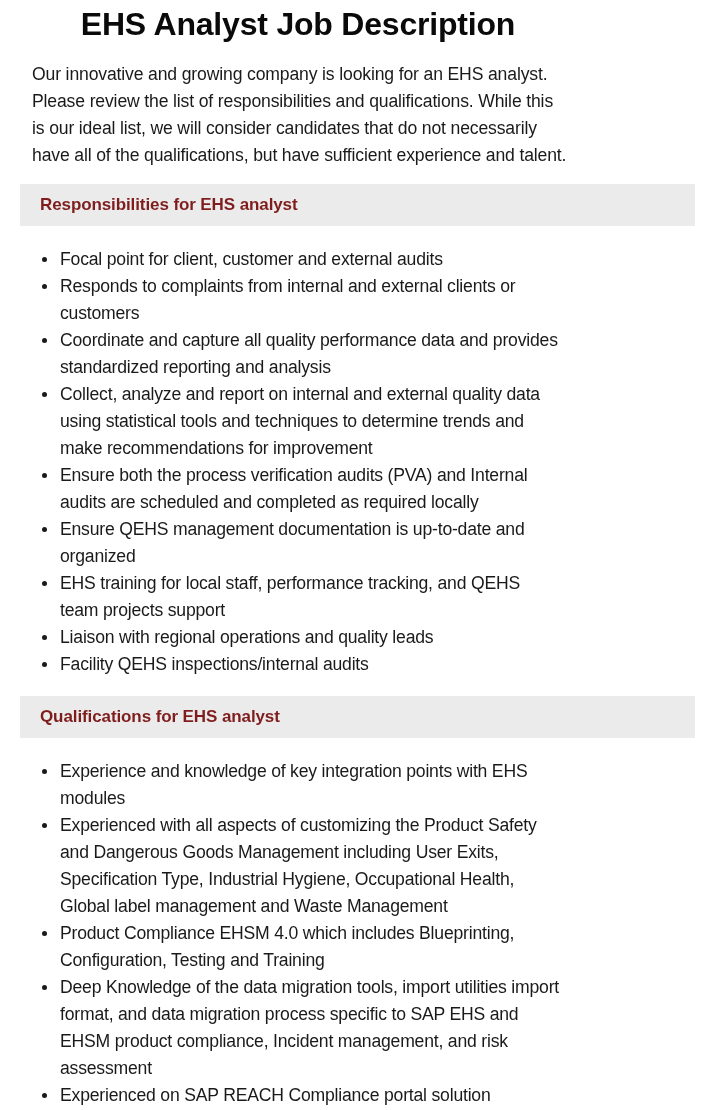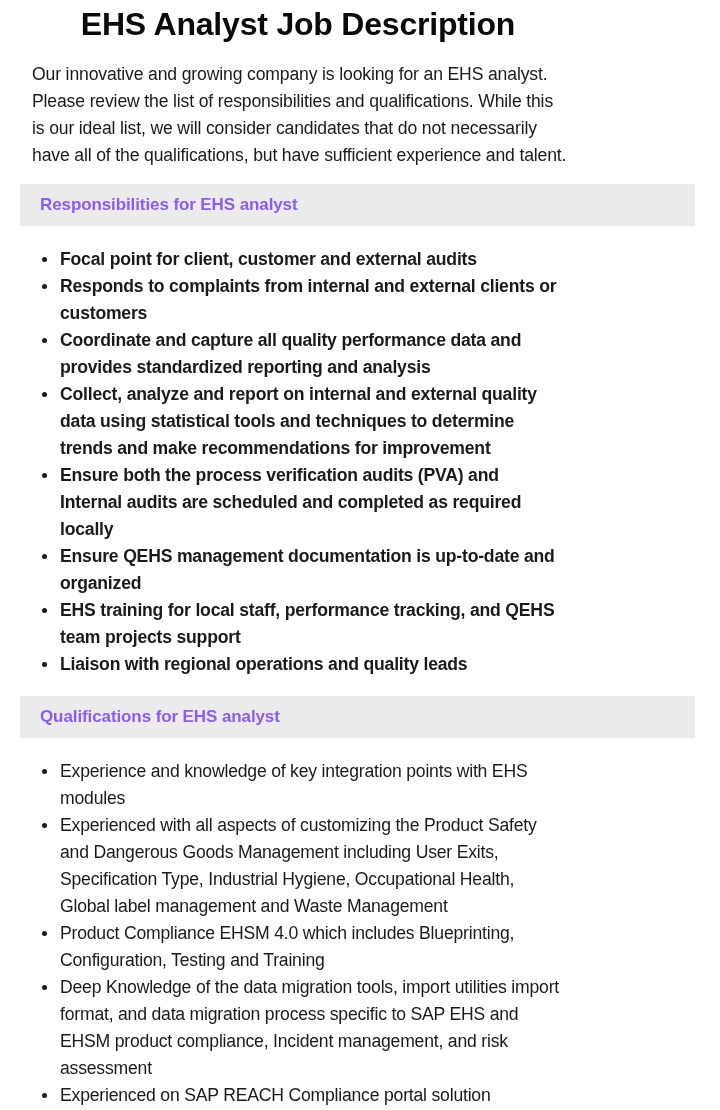--- a/index.html
+++ b/index.html
@@ -42,21 +42,21 @@
       margin-top: 15px;
       width: 675px;
       height: 42px;
       background: #ebebeb;
       box-sizing: border-box;
       padding-left: 20px;
       display: flex;
       align-items: center;
       font-size: 17px;
       font-weight: bold;
-      color: #8b5cf6;
+      color: #7f1d1d;
       letter-spacing: -0.1px;
     }
     ul.bullets {
       margin: 20px 0 0 0;
       padding: 0 0 0 40px;
       list-style: none;
     }
     ul.bullets li {
       position: relative;
       font-size: 17.6px;
@@ -67,21 +67,21 @@
     }
     ul.bullets li .dot {
       position: absolute;
       left: -18px;
       top: 11px;
       width: 5px;
       height: 5px;
       border-radius: 50%;
       background: #1a1a1a;
     }
-    .resp-list { margin-top: 20px; font-weight: bold; }
+    .resp-list { margin-top: 20px; }
     .qual-header { margin-top: 18px; }
     .qual-list { margin-top: 20px; }
   </style>
 </head>
 <body>
 
 <div class="page">
   <h1 class="title">EHS Analyst Job Description</h1>
 
   <p class="intro">Our innovative and growing company is looking for an EHS analyst. Please review the list of responsibilities and qualifications. While this is our ideal list, we will consider candidates that do not necessarily have all of the qualifications, but have sufficient experience and talent.</p>
@@ -92,20 +92,21 @@
 
   <ul class="bullets resp-list">
     <li><span class="dot"></span><span>Focal point for client, customer and external audits</span></li>
     <li><span class="dot"></span><span>Responds to complaints from internal and external clients or customers</span></li>
     <li><span class="dot"></span><span>Coordinate and capture all quality performance data and provides standardized reporting and analysis</span></li>
     <li><span class="dot"></span><span>Collect, analyze and report on internal and external quality data using statistical tools and techniques to determine trends and make recommendations for improvement</span></li>
     <li><span class="dot"></span><span>Ensure both the process verification audits (PVA) and Internal audits are scheduled and completed as required locally</span></li>
     <li><span class="dot"></span><span>Ensure QEHS management documentation is up-to-date and organized</span></li>
     <li><span class="dot"></span><span>EHS training for local staff, performance tracking, and QEHS team projects support</span></li>
     <li><span class="dot"></span><span>Liaison with regional operations and quality leads</span></li>
+    <li><span class="dot"></span><span>Facility QEHS inspections/internal audits</span></li>
   </ul>
 
   <div class="section-header qual-header">
     <span>Qualifications for EHS analyst</span>
   </div>
 
   <ul class="bullets qual-list">
     <li><span class="dot"></span><span>Experience and knowledge of key integration points with EHS modules</span></li>
     <li><span class="dot"></span><span>Experienced with all aspects of customizing the Product Safety and Dangerous Goods Management including User Exits, Specification Type, Industrial Hygiene, Occupational Health, Global label management and Waste Management</span></li>
     <li><span class="dot"></span><span>Product Compliance EHSM 4.0 which includes Blueprinting, Configuration, Testing and Training</span></li>

